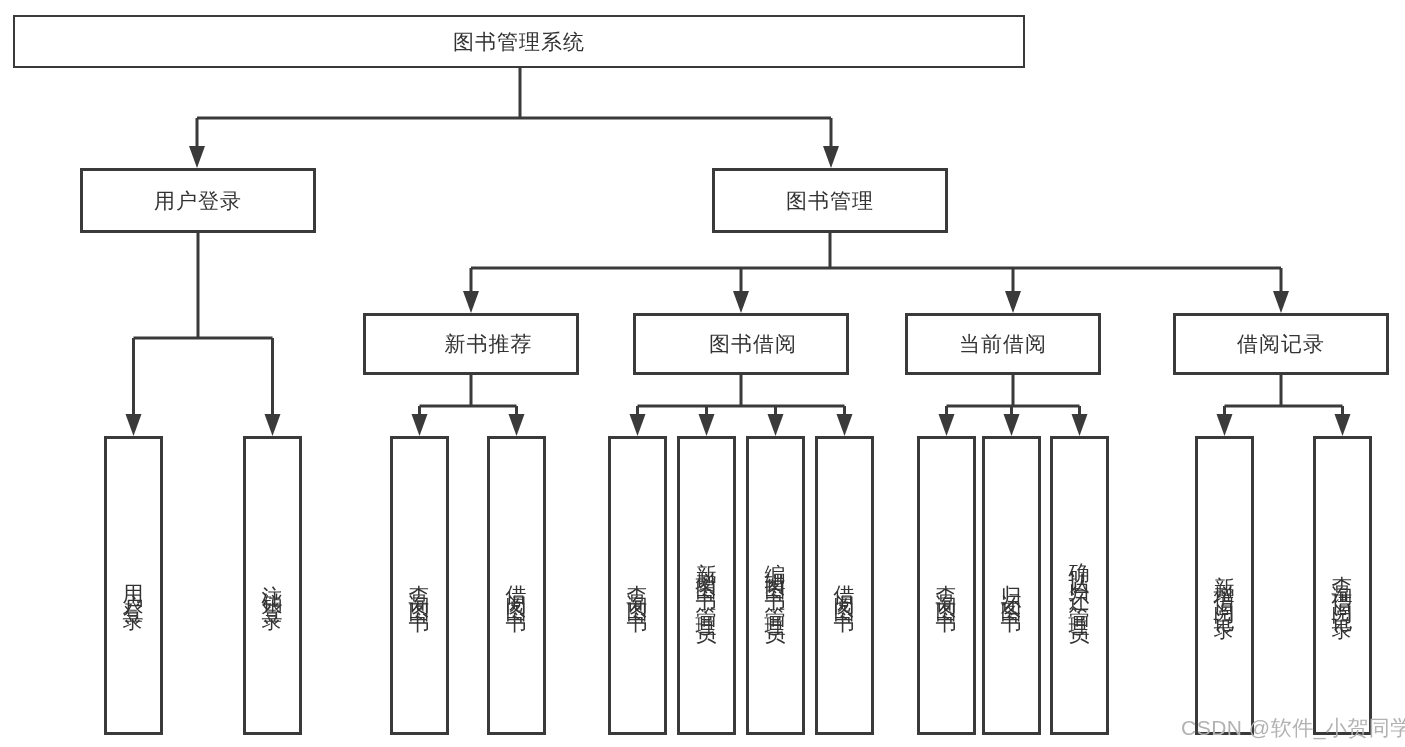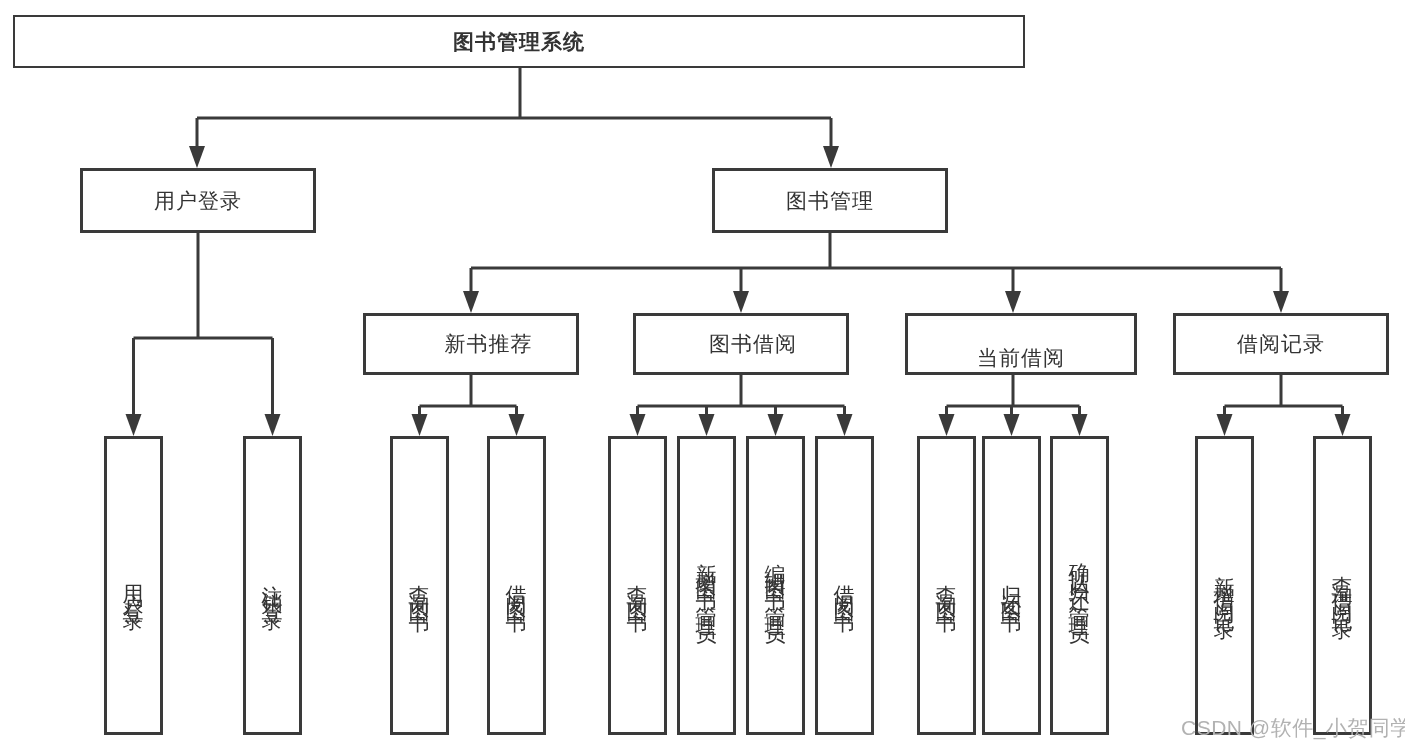--- a/index.html
+++ b/index.html
@@ -13,21 +13,21 @@
   .canvas{
     position:relative;width:1405px;height:747px;background:var(--bg);overflow:hidden;
   }
   .wires{position:absolute;left:0;top:0;z-index:1;}
   .node{
     position:absolute;box-sizing:border-box;background:#fff;
     border:3px solid var(--line);
     display:flex;align-items:center;justify-content:center;
     color:var(--ink);z-index:2;
   }
-  .node.root{border-width:2.5px;font-weight:bold;}
+  .node.root{border-width:2.5px;}
   .h-label{font-size:21px;letter-spacing:1px;white-space:nowrap;}
   .leaf{width:59px;top:436px;height:299px;}
   .v-label{
     writing-mode:vertical-rl;text-orientation:mixed;
     font-size:21px;line-height:1;letter-spacing:0.42em;white-space:nowrap;
   }
   .watermark{
     position:absolute;left:1181px;top:714px;z-index:3;
     font-size:21px;color:var(--wm);letter-spacing:0.5px;white-space:nowrap;
   }
@@ -80,21 +80,21 @@
   <div class="node" style="left:712px;top:168px;width:236px;height:65px;">
     <span class="h-label">图书管理</span>
   </div>
 
   <div class="node" style="left:363px;top:313px;width:216px;height:62px;padding-left:35px;">
     <span class="h-label">新书推荐</span>
   </div>
   <div class="node" style="left:633px;top:313px;width:216px;height:62px;padding-left:24px;">
     <span class="h-label">图书借阅</span>
   </div>
-  <div class="node" style="left:905px;top:313px;width:232px;height:62px;align-items:flex-end;">
+  <div class="node" style="left:905px;top:313px;width:196px;height:62px;">
     <span class="h-label">当前借阅</span>
   </div>
   <div class="node" style="left:1173px;top:313px;width:216px;height:62px;">
     <span class="h-label">借阅记录</span>
   </div>
 
   <div class="node leaf" style="left:104px;">
     <span class="v-label">用户登录</span>
   </div>
   <div class="node leaf" style="left:243px;">

